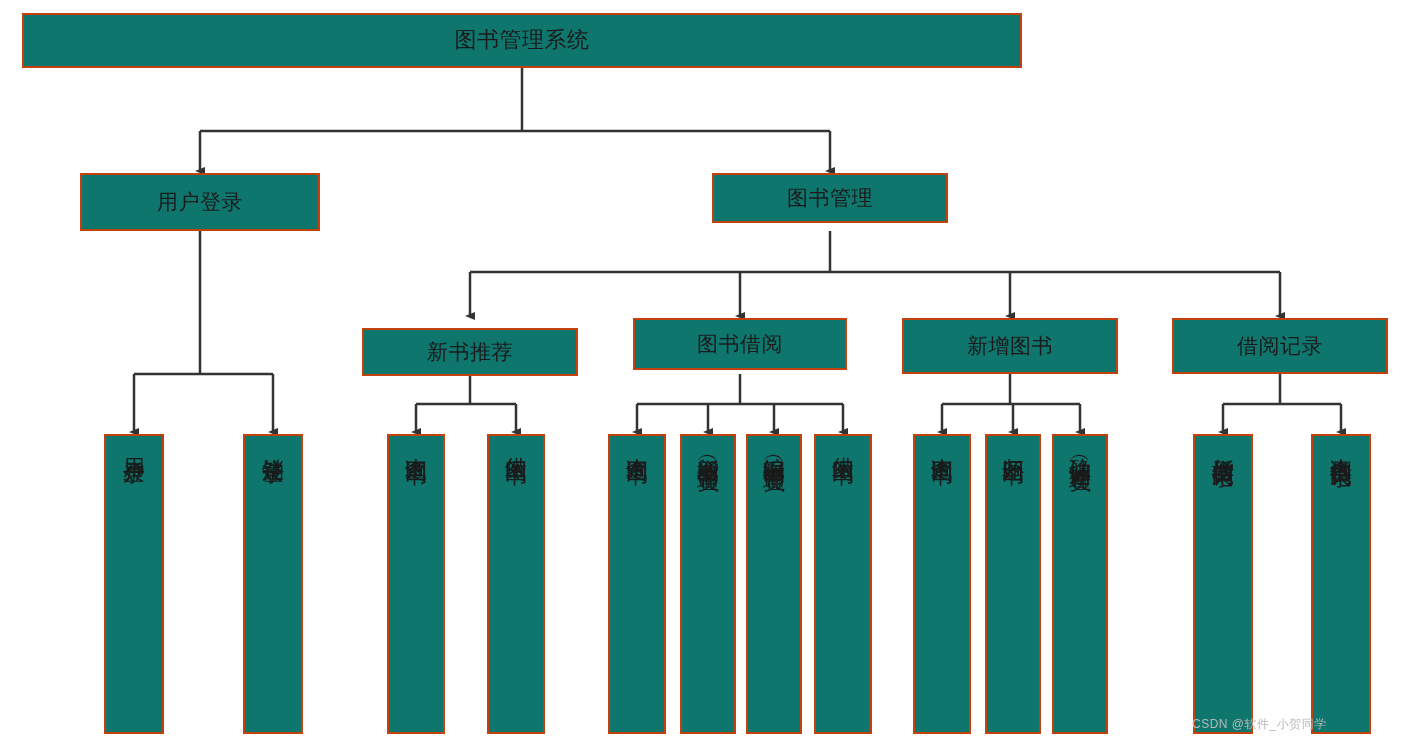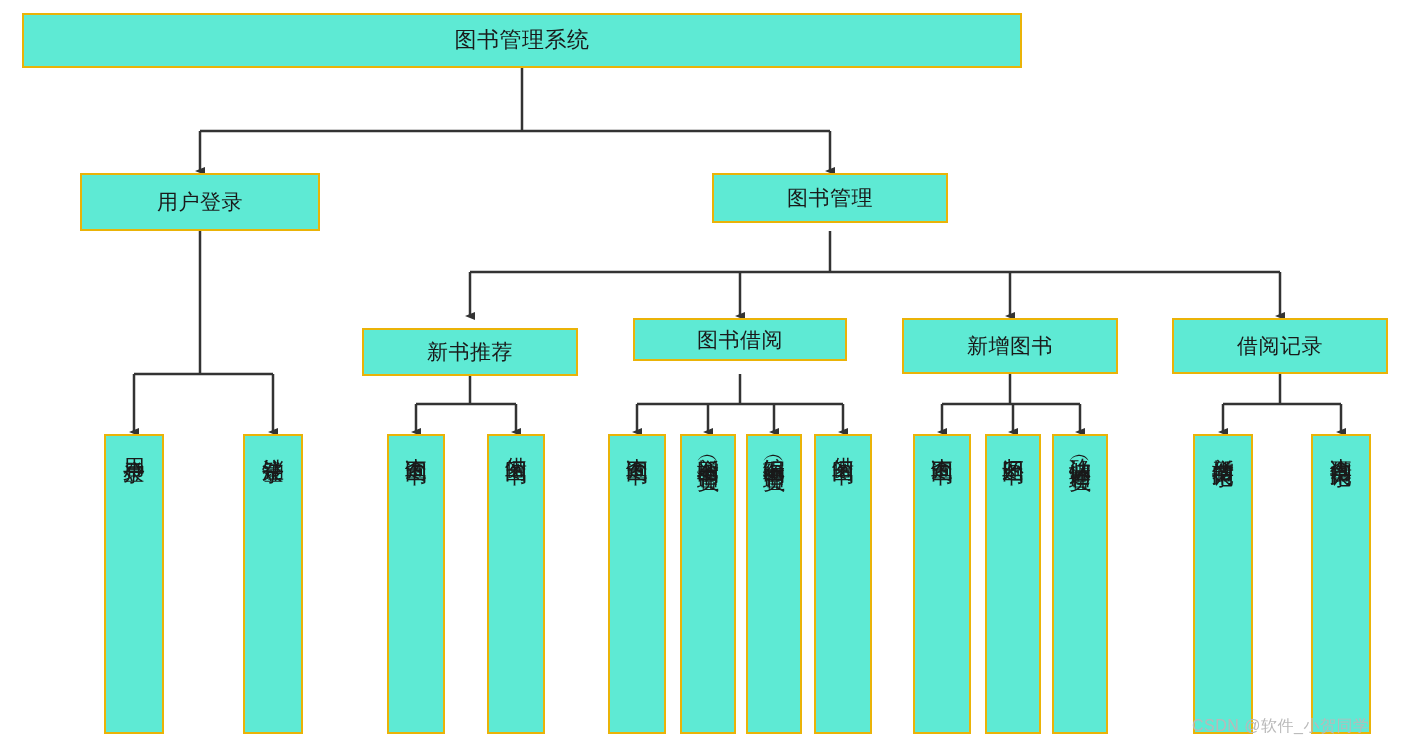--- a/index.html
+++ b/index.html
@@ -21,22 +21,22 @@
     position: absolute;
     left: 0;
     top: 0;
     width: 1405px;
     height: 747px;
     pointer-events: none;
   }
   .node {
     position: absolute;
     box-sizing: border-box;
-    background: #5eead4;
-    border: 2px solid #eab308;
+    background: #0f766e;
+    border: 2px solid #c2410c;
     display: flex;
     align-items: center;
     justify-content: center;
     color: #1a1a1a;
   }
   .node.horizontal {
     font-size: 21px;
     line-height: 1.2;
     letter-spacing: 0.5px;
   }
@@ -51,21 +51,21 @@
     font-size: 22px;
     line-height: 1.28;
     letter-spacing: 2px;
     white-space: nowrap;
   }
   .node.root {
     font-size: 22px;
   }
   .watermark {
     position: absolute;
-    font-size: 16px;
+    font-size: 12px;
     color: #b9b9b9;
     letter-spacing: 0.5px;
     white-space: nowrap;
     user-select: none;
   }
 </style>
 </head>
 <body>
 
 <div id="canvas">
@@ -118,21 +118,21 @@
       </div>
       <div class="node horizontal" style="left: 80px; top: 173px; width: 240px; height: 58px;">
         <span>用户登录</span>
       </div>
       <div class="node horizontal" style="left: 712px; top: 173px; width: 236px; height: 50px;">
         <span>图书管理</span>
       </div>
       <div class="node horizontal" style="left: 362px; top: 328px; width: 216px; height: 48px;">
         <span>新书推荐</span>
       </div>
-      <div class="node horizontal" style="left: 633px; top: 318px; width: 214px; height: 43px;">
+      <div class="node horizontal" style="left: 633px; top: 318px; width: 214px; height: 52px;">
         <span>图书借阅</span>
       </div>
       <div class="node horizontal" style="left: 902px; top: 318px; width: 216px; height: 56px;">
         <span>新增图书</span>
       </div>
       <div class="node horizontal" style="left: 1172px; top: 318px; width: 216px; height: 56px; justify-content: center;">
         <span>借阅记录</span>
       </div>
       <div class="node vertical" style="left: 104px; top: 434px; width: 60px; height: 300px;">
         <span class="vlabel">用户登录</span>

